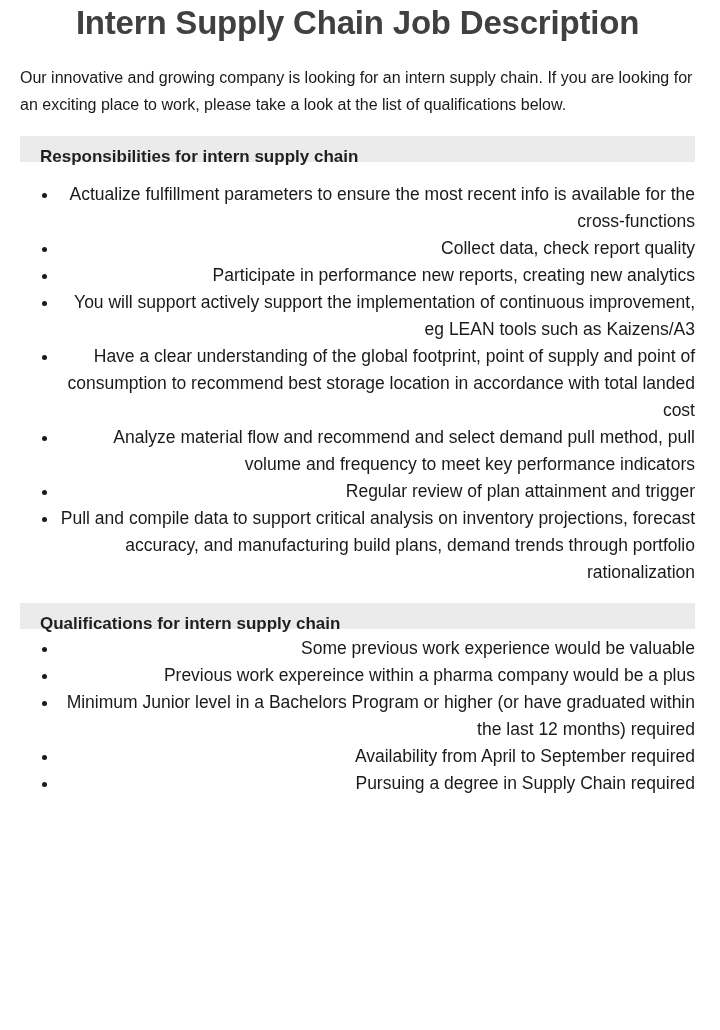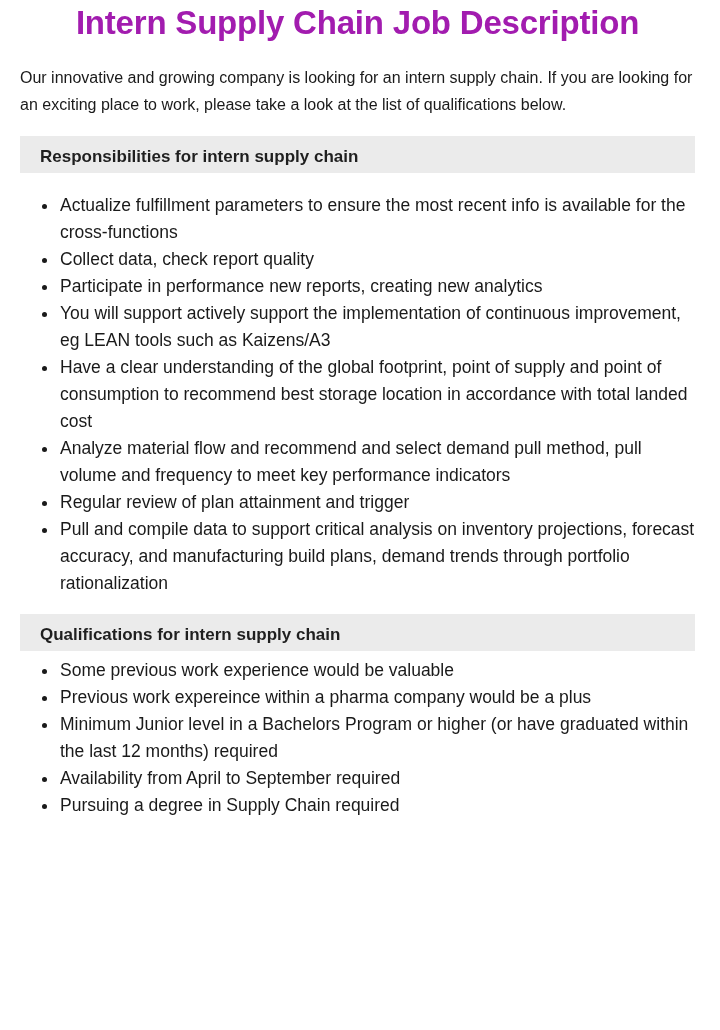--- a/index.html
+++ b/index.html
@@ -18,52 +18,53 @@
       padding: 0 25px 0 20px;
     }
     h1 {
       margin: 0;
       padding-top: 3px;
       height: 44px;
       font-size: 33px;
       font-weight: bold;
       text-align: center;
       line-height: 40px;
-      color: #a21caf;
+      color: #404040;
       letter-spacing: -0.2px;
     }
     .intro {
       margin: 17px 0 0 0;
       font-size: 16px;
       line-height: 27px;
       color: #1a1a1a;
     }
     .section-header {
       background: #ebebeb;
-      height: 37px;
+      height: 26px;
       line-height: 41px;
       padding-left: 20px;
       font-size: 17px;
       font-weight: bold;
       color: #1f1f1f;
       margin-top: 18px;
     }
     .section-header.qual {
       margin-top: 17px;
     }
     ul.items {
       margin: 19px 0 0 0;
       padding: 0 0 0 40px;
       list-style: none;
     }
     ul.items li {
       position: relative;
       font-size: 17.5px;
       line-height: 27px;
       color: #1a1a1a;
+      text-align: right;
     }
     ul.items li::before {
       content: "";
       position: absolute;
       left: -18px;
       top: 11.5px;
       width: 5px;
       height: 5px;
       border-radius: 50%;
       background: #1a1a1a;

